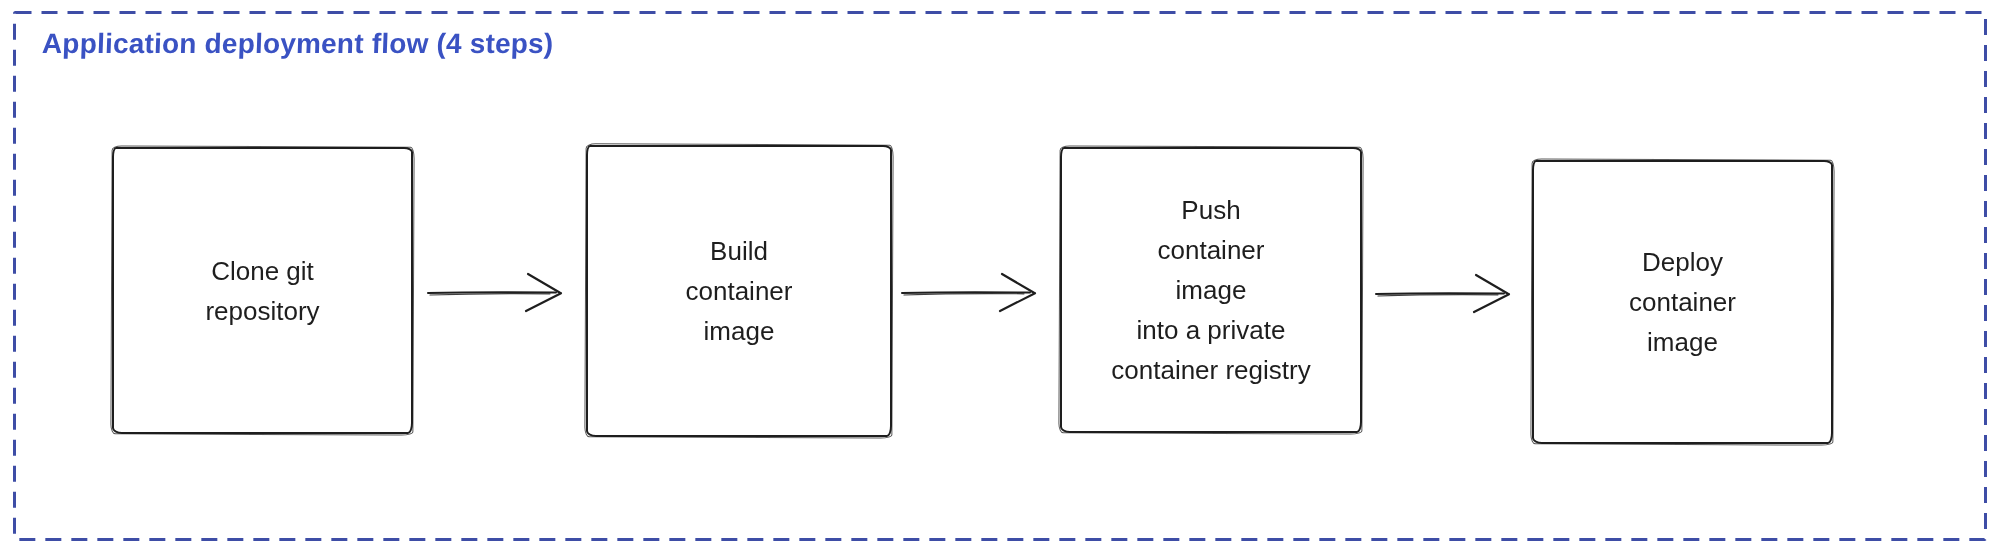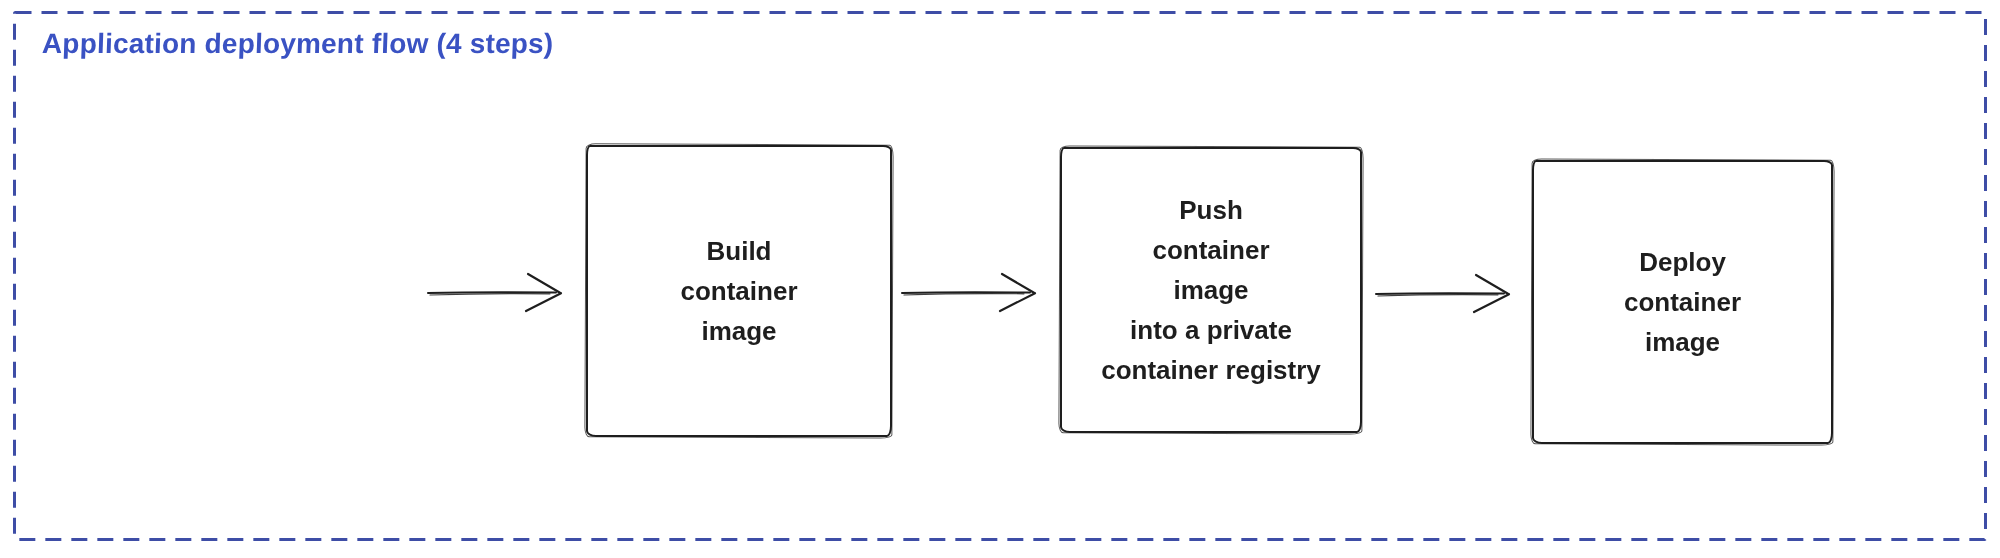--- a/index.html
+++ b/index.html
@@ -39,21 +39,21 @@
   
   .step-box::before{
     content:"";position:absolute;inset:-3px;
     border:1.4px solid var(--shape-stroke);
     border-radius:10px 4px 12px 5px / 5px 12px 4px 10px;
     transform:rotate(.25deg);
     opacity:.75;pointer-events:none;
   }
   .step-label{
     color:var(--shape-stroke);
-    font-size:26px;line-height:40px;font-weight:700;
+    font-size:26px;line-height:40px;font-weight:400;
     white-space:pre-line;
     padding:0 10px;
   }
   .box-1{left:112px;top:147px;width:301px;height:287px;}
   .box-2{left:586px;top:145px;width:306px;height:292px;}
   .box-3{left:1060px;top:147px;width:302px;height:286px;}
   .box-4{left:1532px;top:160px;width:301px;height:284px;}
   .flow-arrow{position:absolute;width:150px;height:60px;overflow:visible;}
   .arrow-1{left:424px;top:262px;}
   .arrow-2{left:898px;top:262px;}
@@ -67,20 +67,24 @@
 <body>
 
 <div class="canvas">
 
   <svg class="frame-svg" viewBox="0 0 2000 558">
     <rect class="frame-rect" x="14.5" y="12.5" width="1971" height="527" rx="1"></rect>
   </svg>
 
   <div class="diagram-title">Application deployment flow (4 steps)</div>
 
+  <div class="step-box box-1">
+    <div class="step-label">Clone git
+repository</div>
+  </div>
 
   <svg class="flow-arrow arrow-1" viewBox="0 0 150 60">
     <path class="arrow-shaft" d="M4 31 C 42 30.2, 92 30.2, 132 30.6"></path>
     <path class="arrow-shaft-2" d="M6 33 C 46 31.6, 94 31.4, 126 31.8"></path>
     <path class="arrow-head" d="M104 12 L136 30.8 M102 49 L137 31.2"></path>
   </svg>
 
   <div class="step-box box-2">
     <div class="step-label">Build
 container

